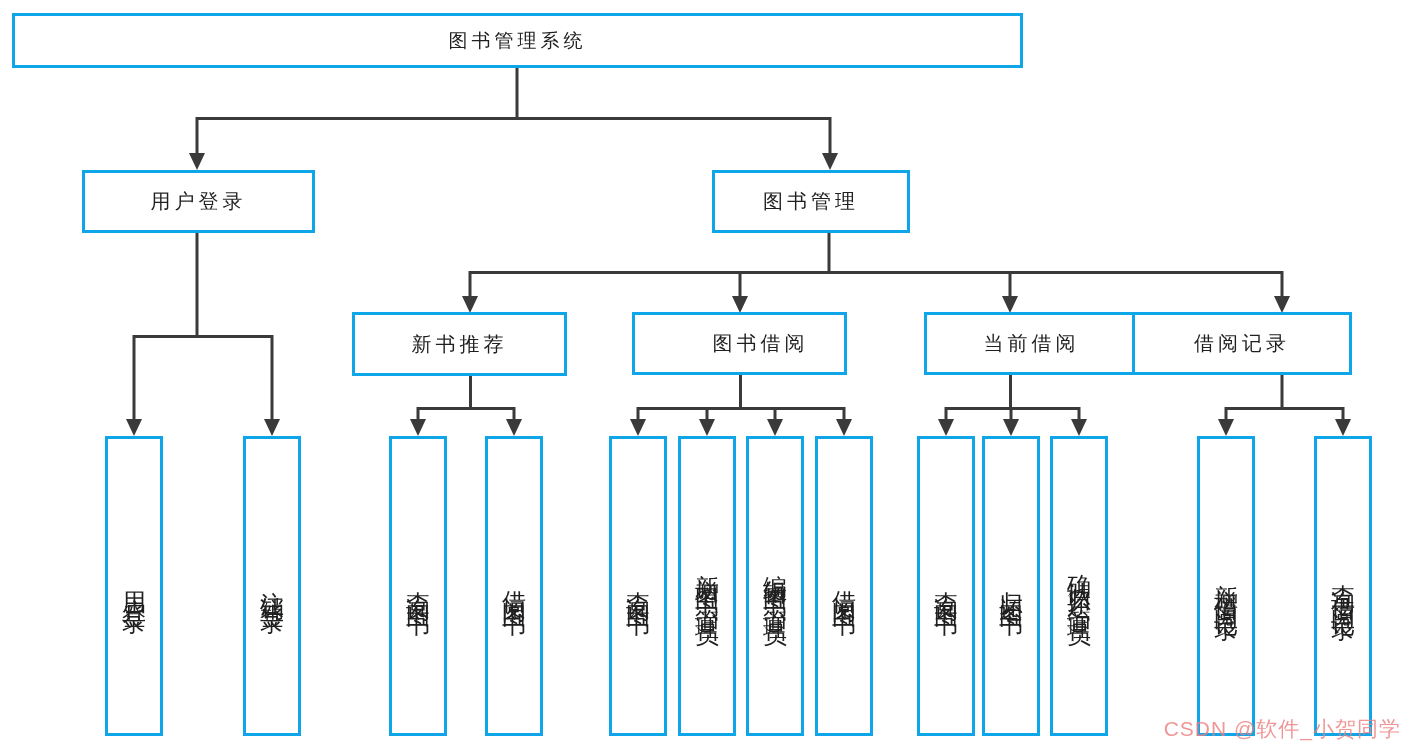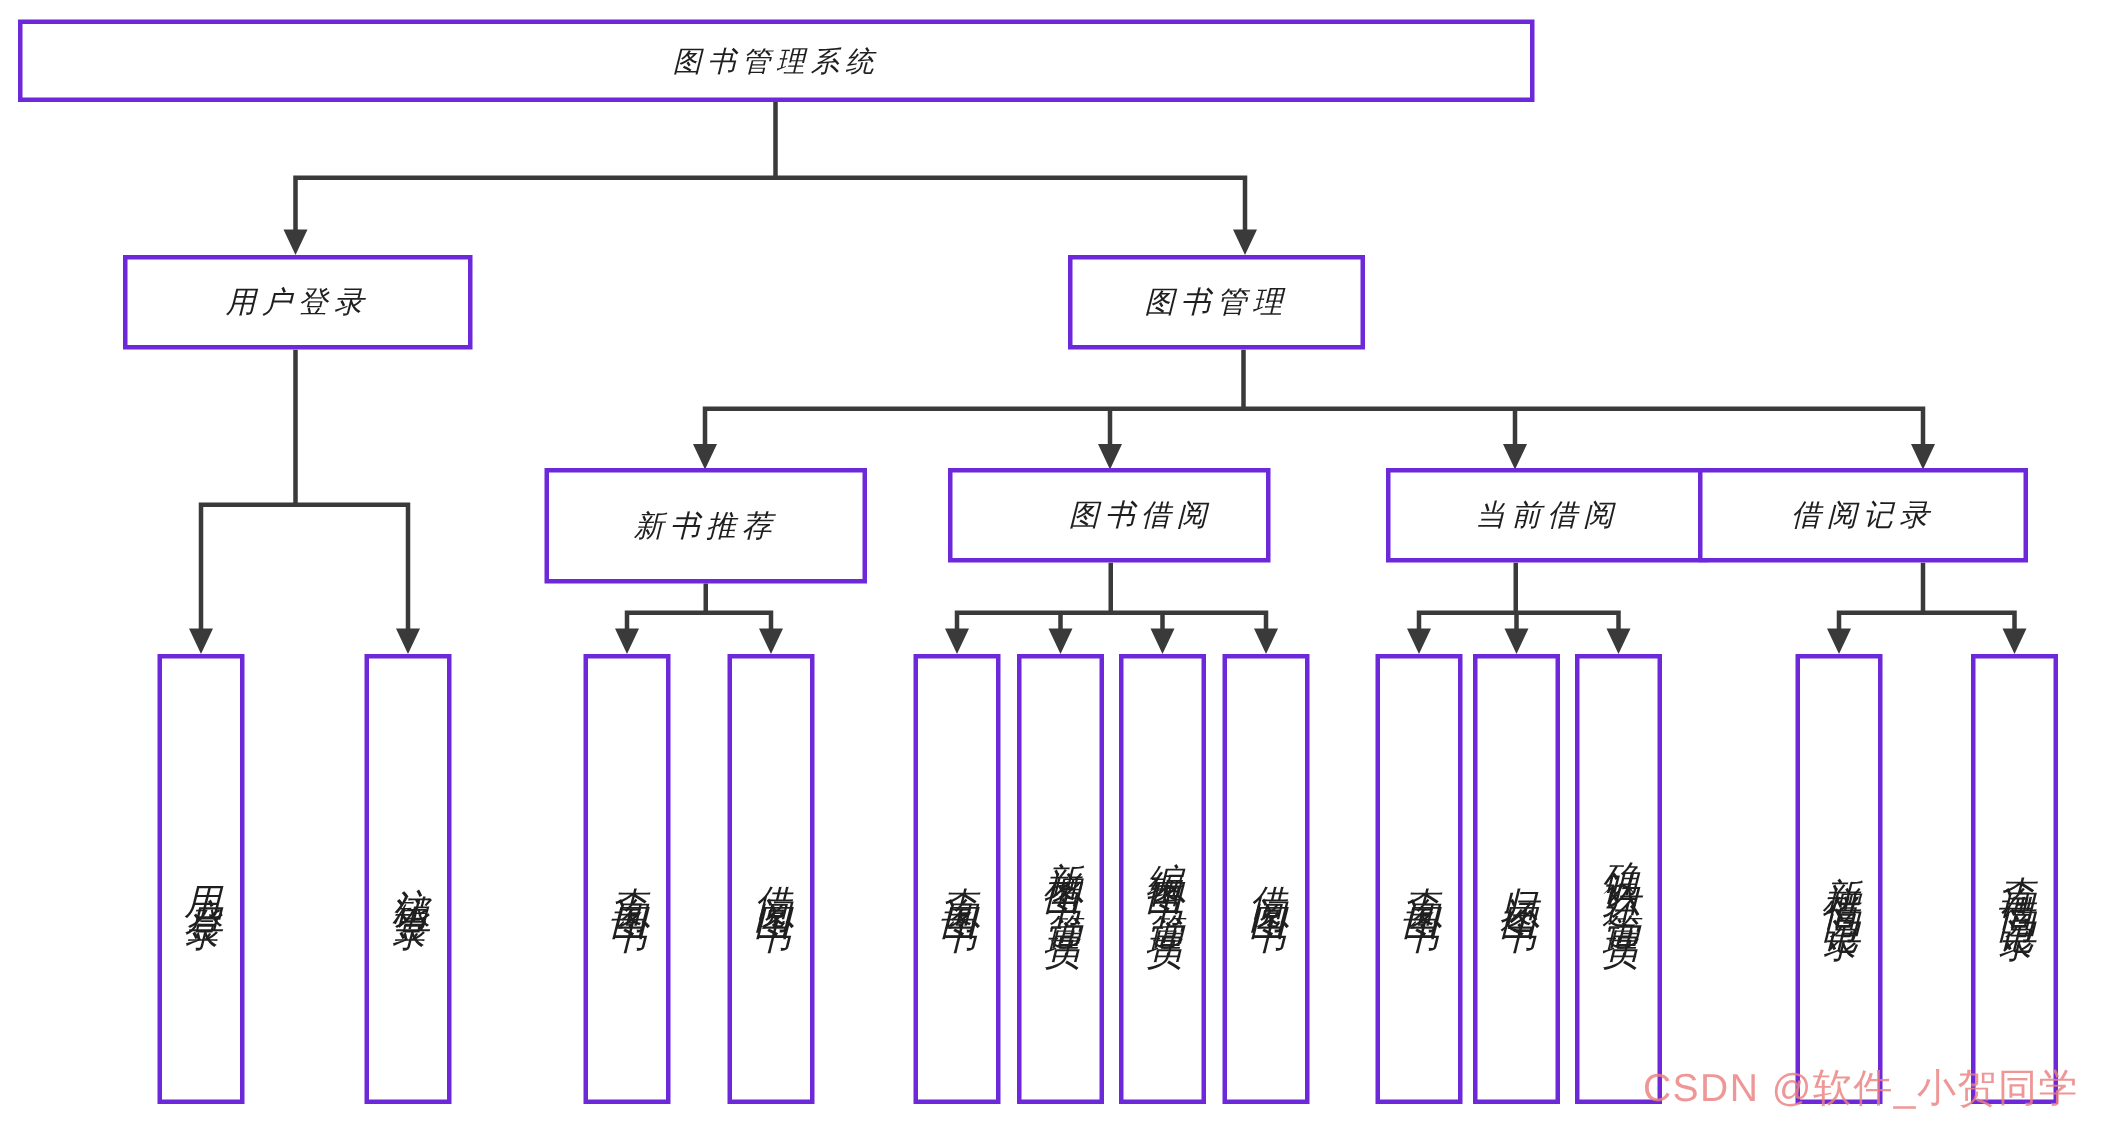--- a/index.html
+++ b/index.html
@@ -3,46 +3,46 @@
 <meta charset="utf-8">
 <style>
   html,body{margin:0;padding:0;}
   body{
     width:1405px;height:747px;position:relative;background:#ffffff;overflow:hidden;
     font-family:"Liberation Sans","DejaVu Sans",sans-serif;color:#1f1f1f;
   }
   .stage{position:absolute;inset:0;width:1405px;height:747px;}
   svg.connectors{position:absolute;left:0;top:0;z-index:1;}
   .box{
-    position:absolute;box-sizing:border-box;border:3px solid #6d28d9;background:#ffffff;
-    display:flex;align-items:center;justify-content:center;z-index:2;font-style:italic;
+    position:absolute;box-sizing:border-box;border:3px solid #0ea5e9;background:#ffffff;
+    display:flex;align-items:center;justify-content:center;z-index:2;
   }
   .box .lbl{font-size:20px;letter-spacing:4px;white-space:nowrap;color:#1f1f1f;}
   .box.root .lbl{font-size:19px;letter-spacing:4px;}
   .box.leaf .lbl{
     writing-mode:vertical-rl;text-orientation:mixed;
     font-size:24px;letter-spacing:7px;line-height:1;
   }
   .root{left:12px;top:13px;width:1011px;height:55px;}
   .n-user-login{left:82px;top:170px;width:233px;height:63px;}
   .n-book-mgmt{left:712px;top:170px;width:198px;height:63px;}
-  .n-new-book{left:363px;top:312px;width:215px;height:77px;}
+  .n-new-book{left:352px;top:312px;width:215px;height:64px;}
   .n-borrowing{left:632px;top:312px;width:215px;height:63px;padding-left:42px;}
   .n-current{left:903px;top:312px;width:215px;height:63px;margin-left:21px;}
   .n-records{left:1132px;top:312px;width:220px;height:63px;}
   .leaf{top:436px;width:58px;height:300px;}
   .lf1{left:105px;}  .lf2{left:243px;}
   .lf3{left:389px;}  .lf4{left:485px;}
   .lf5{left:609px;}  .lf6{left:678px;}
   .lf7{left:746px;}  .lf8{left:815px;}
   .lf9{left:917px;}  .lf10{left:982px;} .lf11{left:1050px;}
   .lf12{left:1197px;}.lf13{left:1314px;}
   .watermark{
-    position:absolute;right:19px;bottom:4px;z-index:5;
-    font-size:26px;letter-spacing:1px;color:rgba(236,128,128,0.82);
+    position:absolute;right:4px;bottom:4px;z-index:5;
+    font-size:21px;letter-spacing:1px;color:rgba(236,128,128,0.82);
     white-space:nowrap;
     margin-top:24px;
   }
 </style>
 </head>
 <body>
 
 <div class="stage">
 
   <svg class="connectors" width="1405" height="747" viewBox="0 0 1405 747" aria-hidden="true">

